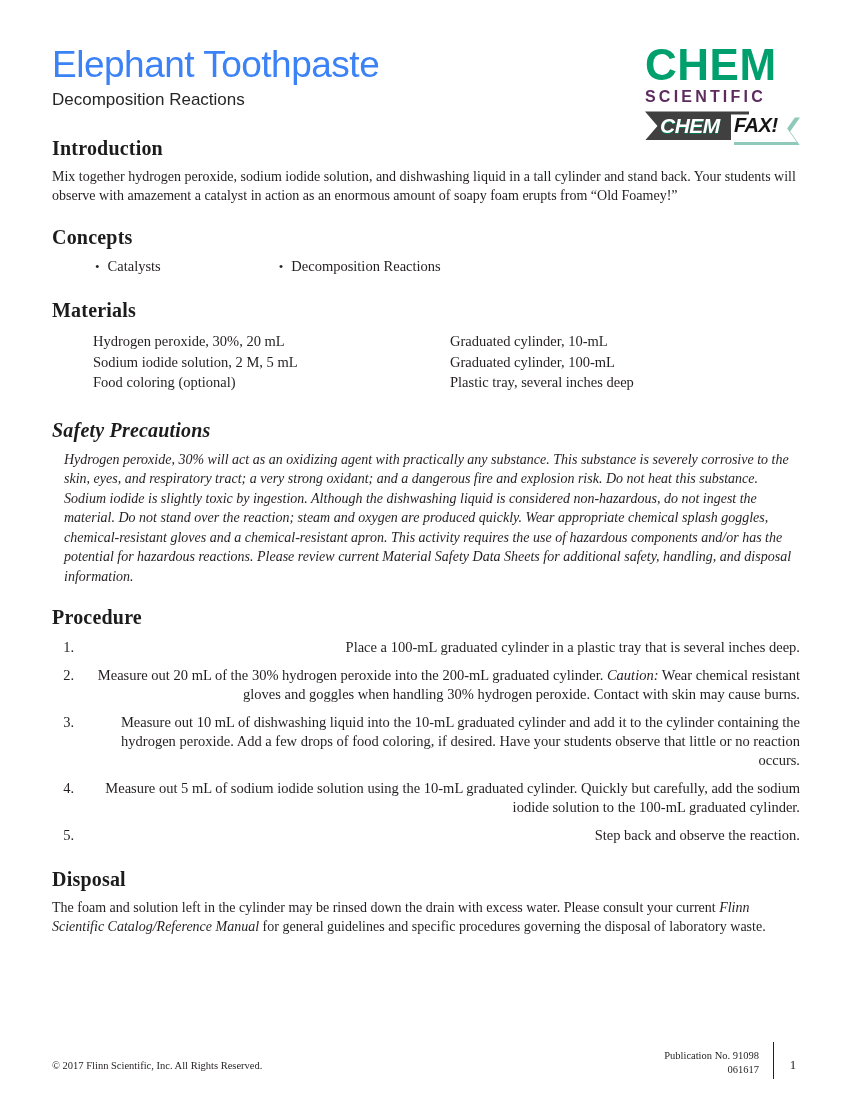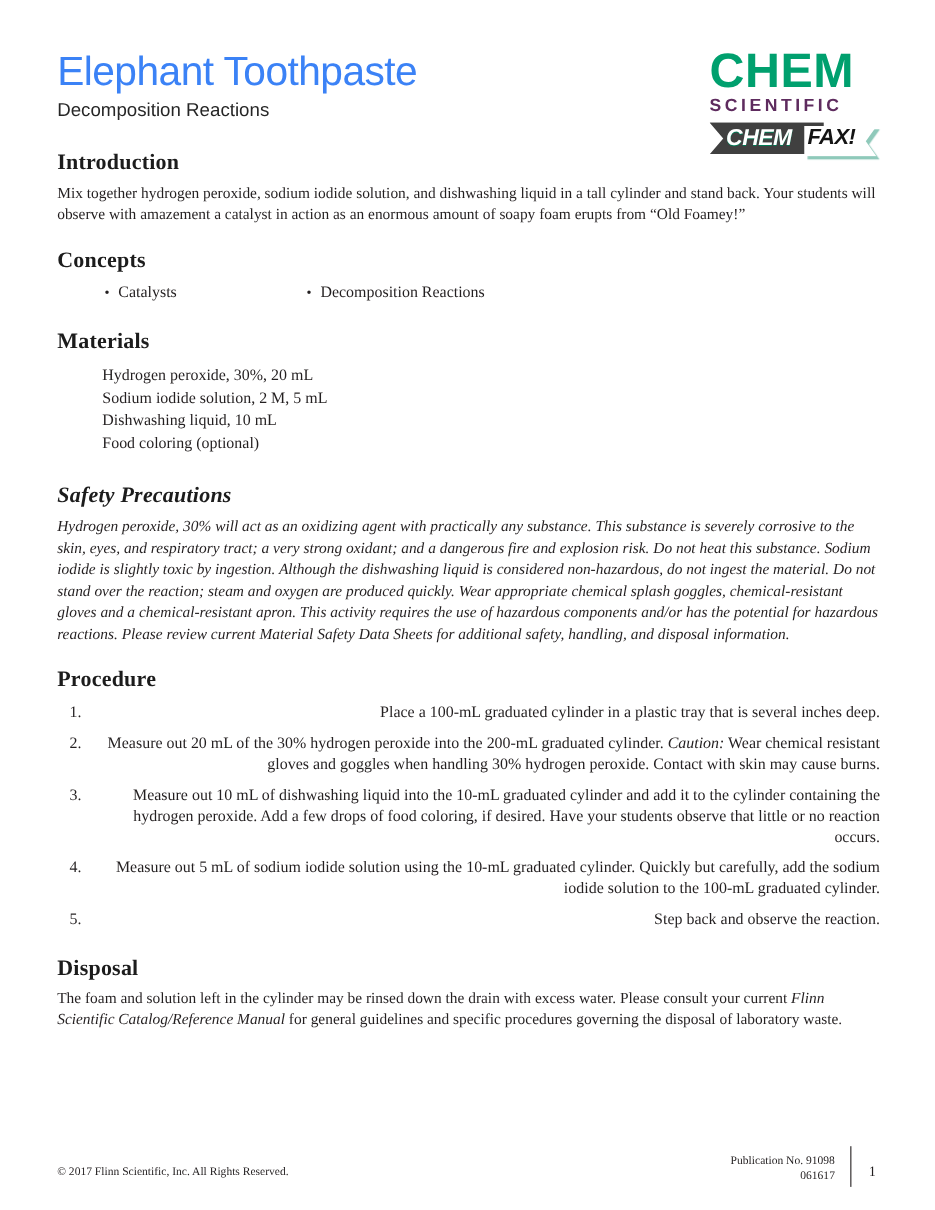--- a/index.html
+++ b/index.html
@@ -73,21 +73,21 @@
   .concept-item:nth-child(2) { margin-left:118px; }
 
   .sec-materials { margin-top:24px; }
   .materials-cols { display:flex; margin-top:9px; font-size:14.5px; }
   .materials-col { line-height:20.5px; }
   .materials-col.left { margin-left:41px; width:316px; }
   .materials-col.right { margin-left:41px; }
   .materials-col div { white-space:nowrap; }
 
   .sec-safety { margin-top:26px; }
-  .sec-safety p { font-style:italic; line-height:19.5px; margin-top:8px; }
+  .sec-safety p { font-style:italic; line-height:19.5px; margin-top:8px;margin-left:12px; }
 
   .sec-procedure { margin-top:20px; }
   .proc-list { margin-top:9px; list-style:none; }
   .proc-step { display:flex; font-size:14.5px; line-height:19px; margin-bottom:9px; }
   .step-num { width:17px; text-align:right; margin-left:5px; flex:none; }
   .step-text { margin-left:7px; flex:1;text-align:right; }
   .caution { font-style:italic; }
 
   .sec-disposal { margin-top:23px; }
   .italic-title { font-style:italic; }
@@ -146,22 +146,26 @@
         </div>
       </div>
     </section>
 
     <section class="sec-materials">
       <h2 class="sec">Materials</h2>
       <div class="materials-cols">
         <div class="materials-col left">
           <div>Hydrogen peroxide, 30%, 20 mL</div>
           <div>Sodium iodide solution, 2 M, 5 mL</div>
-          <div>Dishwashing liquid, 10 mL</div>
           <div>Food coloring (optional)</div>
+        </div>
+        <div class="materials-col right">
+          <div>Graduated cylinder, 10-mL</div>
+          <div>Graduated cylinder, 100-mL</div>
+          <div>Plastic tray, several inches deep</div>
         </div>
       </div>
     </section>
 
     <section class="sec-safety">
       <h2 class="sec italic">Safety Precautions</h2>
       <p class="body-text">Hydrogen peroxide, 30% will act as an oxidizing agent with practically any substance. This substance is severely corrosive to the skin, eyes, and respiratory tract; a very strong oxidant; and a dangerous fire and explosion risk. Do not heat this substance. Sodium iodide is slightly toxic by ingestion. Although the dishwashing liquid is considered non-hazardous, do not ingest the material. Do not stand over the reaction; steam and oxygen are produced quickly. Wear appropriate chemical splash goggles, chemical-resistant gloves and a chemical-resistant apron. This activity requires the use of hazardous components and/or has the potential for hazardous reactions. Please review current Material Safety Data Sheets for additional safety, handling, and disposal information.</p>
     </section>
 
     <section class="sec-procedure">

